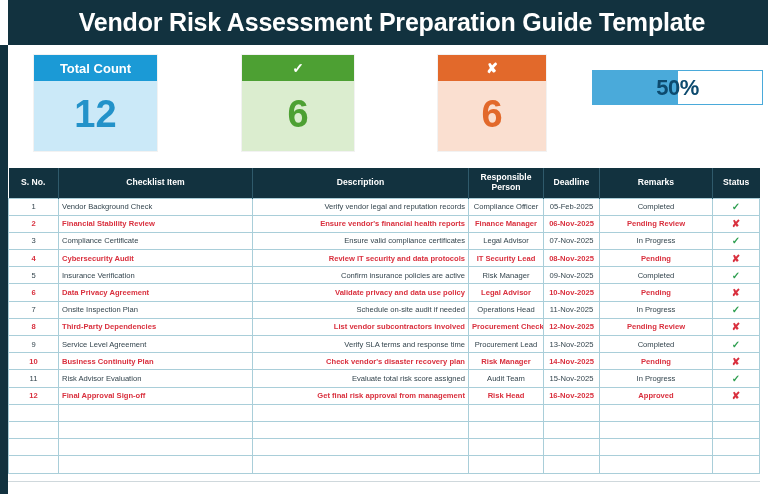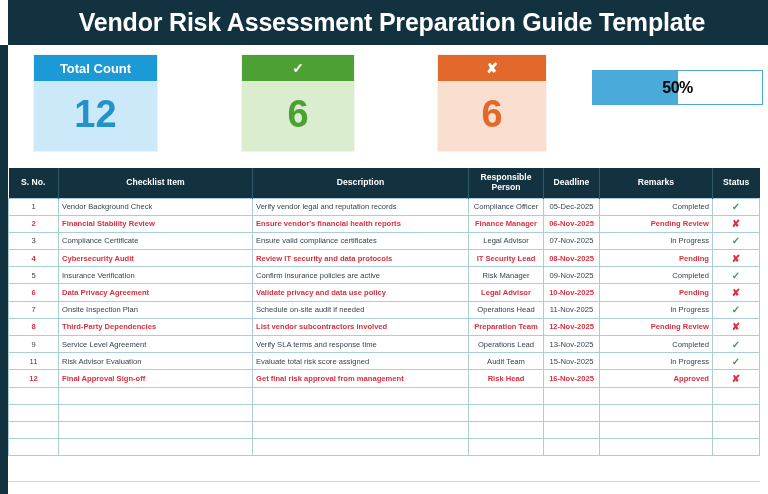--- a/index.html
+++ b/index.html
@@ -111,23 +111,23 @@
     position: absolute;
     left: 0; top: 0; bottom: 0;
     background: #4aaada;
   }
   #completion-block .progress-text {
     position: relative;
     height: 100%;
     display: flex;
     align-items: center;
     justify-content: center;
-    font-size: 16px;
-    font-weight: bold;
-    color: #000000;
+    font-size: 22px;
+    font-weight: bold;
+    color: #0c4a6e;
     letter-spacing: -0.5px;
   }
 
   
   .table-wrap {
     position: absolute;
     left: 0; top: 168px;
     width: 768px; height: 326px;
     background: #ffffff;
     border-left: 8px solid #12323f;
@@ -162,24 +162,24 @@
     border: 1px solid #a9ced9;
     padding: 0 3px;
     white-space: nowrap;
     overflow: hidden;
     vertical-align: middle;
   }
 
   
   td.c-sno       { text-align: center; }
   td.c-item      { text-align: left; }
-  td.c-desc      { text-align: left; }
+  td.c-desc      { text-align: right; }
   td.c-person    { text-align: center; }
   td.c-deadline  { text-align: center; }
-  td.c-remarks   { text-align: right; }
+  td.c-remarks   { text-align: center; }
   td.c-status    { text-align: center; font-size: 10px; font-weight: bold; }
 
   tr.row-alt td { color: #d9303e; font-weight: bold; }
 
   .mark-ok   { color: #2e9e4f; }
   .mark-no   { color: #d9303e; }
 
   .tbl-bottom-edge {
     position: absolute;
     left: 8px; top: 481px;
@@ -244,21 +244,21 @@
             <th>Remarks</th>
             <th>Status</th>
           </tr>
       </thead>
       <tbody id="table-body">
           <tr>
             <td class="c-sno">1</td>
             <td class="c-item">Vendor Background Check</td>
             <td class="c-desc">Verify vendor legal and reputation records</td>
             <td class="c-person">Compliance Officer</td>
-            <td class="c-deadline">05-Dec-2025</td>
+            <td class="c-deadline">05-Feb-2025</td>
             <td class="c-remarks">Completed</td>
             <td class="c-status"><span class="mark-ok">✓</span></td>
           </tr>
           <tr class="row-alt">
             <td class="c-sno">2</td>
             <td class="c-item">Financial Stability Review</td>
             <td class="c-desc">Ensure vendor's financial health reports</td>
             <td class="c-person">Finance Manager</td>
             <td class="c-deadline">06-Nov-2025</td>
             <td class="c-remarks">Pending Review</td>
@@ -306,33 +306,42 @@
             <td class="c-desc">Schedule on-site audit if needed</td>
             <td class="c-person">Operations Head</td>
             <td class="c-deadline">11-Nov-2025</td>
             <td class="c-remarks">In Progress</td>
             <td class="c-status"><span class="mark-ok">✓</span></td>
           </tr>
           <tr class="row-alt">
             <td class="c-sno">8</td>
             <td class="c-item">Third-Party Dependencies</td>
             <td class="c-desc">List vendor subcontractors involved</td>
-            <td class="c-person">Preparation Team</td>
+            <td class="c-person">Procurement Check</td>
             <td class="c-deadline">12-Nov-2025</td>
             <td class="c-remarks">Pending Review</td>
             <td class="c-status"><span class="mark-no">✘</span></td>
           </tr>
           <tr>
             <td class="c-sno">9</td>
             <td class="c-item">Service Level Agreement</td>
             <td class="c-desc">Verify SLA terms and response time</td>
-            <td class="c-person">Operations Lead</td>
+            <td class="c-person">Procurement Lead</td>
             <td class="c-deadline">13-Nov-2025</td>
             <td class="c-remarks">Completed</td>
             <td class="c-status"><span class="mark-ok">✓</span></td>
+          </tr>
+          <tr class="row-alt">
+            <td class="c-sno">10</td>
+            <td class="c-item">Business Continuity Plan</td>
+            <td class="c-desc">Check vendor's disaster recovery plan</td>
+            <td class="c-person">Risk Manager</td>
+            <td class="c-deadline">14-Nov-2025</td>
+            <td class="c-remarks">Pending</td>
+            <td class="c-status"><span class="mark-no">✘</span></td>
           </tr>
           <tr>
             <td class="c-sno">11</td>
             <td class="c-item">Risk Advisor Evaluation</td>
             <td class="c-desc">Evaluate total risk score assigned</td>
             <td class="c-person">Audit Team</td>
             <td class="c-deadline">15-Nov-2025</td>
             <td class="c-remarks">In Progress</td>
             <td class="c-status"><span class="mark-ok">✓</span></td>
           </tr>

